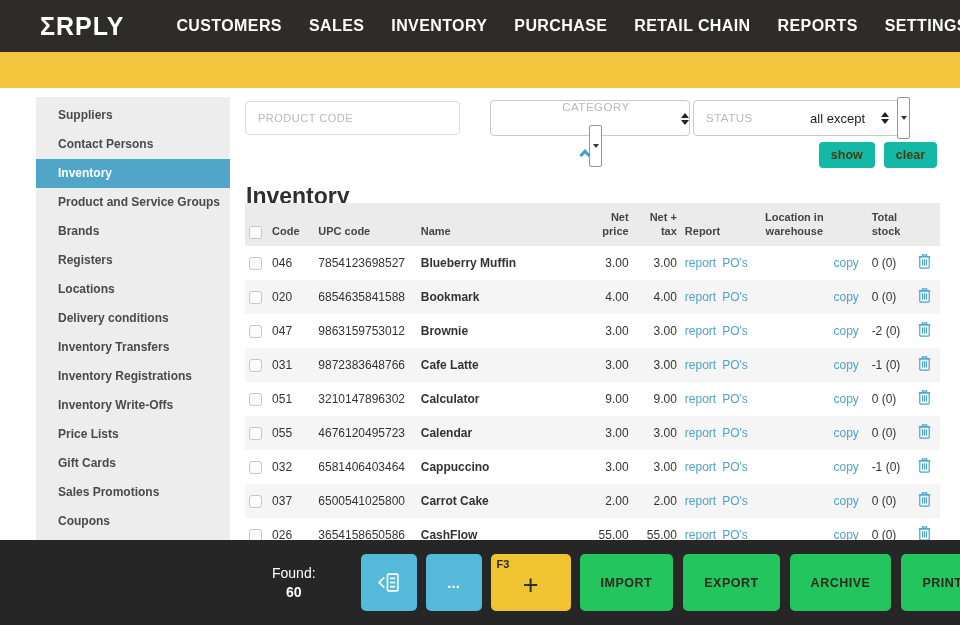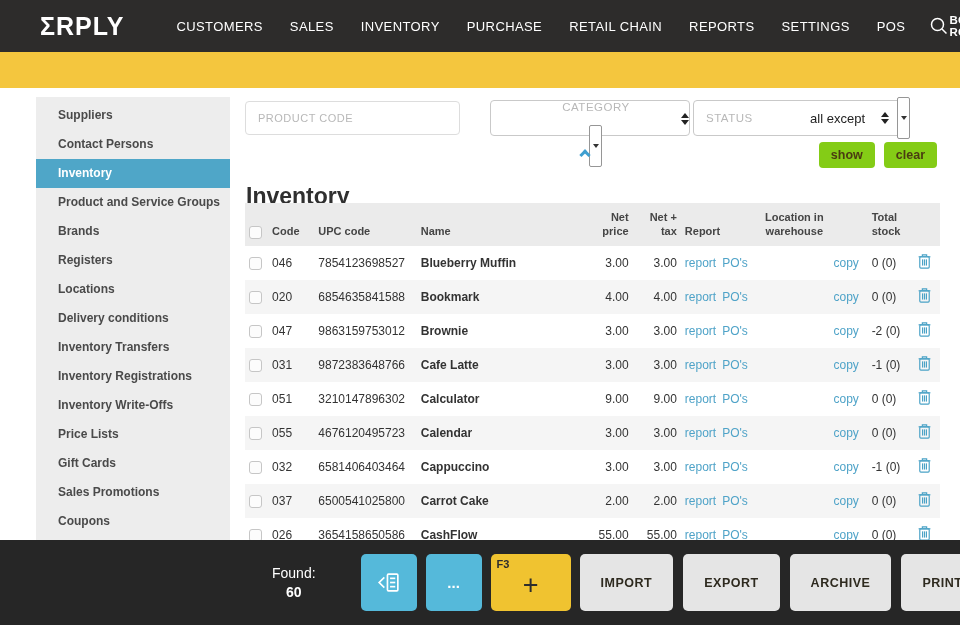--- a/index.html
+++ b/index.html
@@ -4,21 +4,21 @@
 <style>
   * { box-sizing: border-box; }
   html,body { margin:0; padding:0; width:960px; height:625px; overflow:hidden;
     font-family:"Liberation Sans", sans-serif; background:#fff; position:relative; }
 
   
   .topbar { position:absolute; top:0; left:0; width:960px; height:52px; background:#2d2c2b;
     display:flex; align-items:center; z-index:5; }
   .logo { color:#fff; font-size:25px; font-weight:bold; margin-left:40px; letter-spacing:1px; cursor:pointer; }
   .nav { display:flex; margin-left:52px; gap:27px; align-items:center; }
-  .nav-item { color:#fff; font-size:13px; font-weight:normal; letter-spacing:.4px; cursor:pointer; white-space:nowrap;text-align:center; }
+  .nav-item { color:#fff; font-size:16px; font-weight:bold; letter-spacing:.4px; cursor:pointer; white-space:nowrap;text-align:center; }
   .search-btn { margin-left:24px; cursor:pointer; display:flex; align-items:center; }
   .user { margin-left:auto; margin-right:60px; display:flex; align-items:center; gap:9px;
     color:#fff; font-weight:bold; font-size:11.5px; letter-spacing:.4px; cursor:pointer; }
   .ud { display:flex; flex-direction:column; gap:2px; }
   .tri-u { width:0;height:0;border-left:5px solid transparent;border-right:5px solid transparent;border-bottom:6px solid #fff; }
   .tri-d { width:0;height:0;border-left:5px solid transparent;border-right:5px solid transparent;border-top:6px solid #fff; }
 
   
   .yellowbar { position:absolute; top:52px; left:0; width:960px; height:36px; background:#f4c63e; }
 
@@ -46,21 +46,21 @@
   .stri-d { width:0;height:0;border-left:4.5px solid transparent;border-right:4.5px solid transparent;border-top:5.5px solid #222; }
   .dd-tab { width:13px; height:42px; border:1px solid #969696; border-radius:2px; background:#fff;
     margin:0 -3px 0 8px; align-self:center; display:flex; align-items:center; justify-content:center; flex:none; }
   .dd-tri { width:0;height:0;border-left:3.5px solid transparent;border-right:3.5px solid transparent;border-top:4.5px solid #333; }
 
   .collapse { position:absolute; left:577px; top:149px; width:16px; height:12px; cursor:pointer; }
   .chev { display:block; width:8px; height:8px; border-left:3px solid #3f9fd0; border-top:3px solid #3f9fd0;
     transform:rotate(45deg); margin:2px auto 0; }
 
   .filter-actions { position:absolute; top:142px; right:23px; display:flex; gap:9px; }
-  .small-btn { background:#84cc16; border:none; border-radius:4px; padding:6px 12px;
+  .small-btn { background:#14b8a6; border:none; border-radius:4px; padding:6px 12px;
     font-size:12.5px; font-weight:bold; color:#4a3c11; cursor:pointer; font-family:"Liberation Sans",sans-serif; }
 
   
   .page-title { position:absolute; left:246px; top:168px; font-size:23px; color:#2f2f2f; }
   table.grid { position:absolute; left:245px; top:203px; width:695px; border-collapse:collapse;
     table-layout:fixed; font-size:12px; color:#333; }
   .grid th { background:#ebebeb; font-size:11px; font-weight:bold; color:#454545; vertical-align:bottom;
     text-align:left; padding:7px 4px; white-space:pre-line; line-height:1.3; }
   .grid td { padding:8px 4px; vertical-align:middle; white-space:nowrap; overflow:hidden; }
   .grid tbody tr:nth-child(even) td { background:#f5f5f5; }
@@ -79,21 +79,21 @@
   .footer { position:absolute; top:540px; left:0; width:960px; height:85px; background:#262626;
     display:flex; align-items:center; }
   .found { color:#fff; font-size:14px; margin-left:272px; margin-right:36px; line-height:1.3;text-align:center; }
   .found b { font-size:14px; }
   .fbtn { height:57px; border:none; border-radius:5px; cursor:pointer; margin-left:9px;
     display:flex; align-items:center; justify-content:center; font-family:"Liberation Sans",sans-serif; }
   .fbtn-blue { width:56px; background:#55b9da; color:#fff; font-size:15px; font-weight:bold; }
   .fbtn-f3 { width:80px; background:#f0c330; position:relative; color:#2d2d2d; }
   .f3-key { position:absolute; top:4px; left:6px; font-size:11px; font-weight:bold; }
   .f3-plus { font-size:27px; font-weight:normal; line-height:1; margin-top:6px; }
-  .fbtn-yellow { background:#e5e5e5; color:#2e2a1f; font-weight:bold; font-size:12.5px;
+  .fbtn-yellow { background:#22c55e; color:#2e2a1f; font-weight:bold; font-size:12.5px;
     padding:0 21px; letter-spacing:.5px; white-space:nowrap; }
   .fbtn-yellow + .fbtn-yellow { margin-left:10px; }
   .fbtn-f3 { margin-right:0; }
   .grp { display:flex; align-items:center; }
 </style>
 </head>
 <body>
 
 <header class="topbar">
   <div class="logo">ΣRPLY</div>

